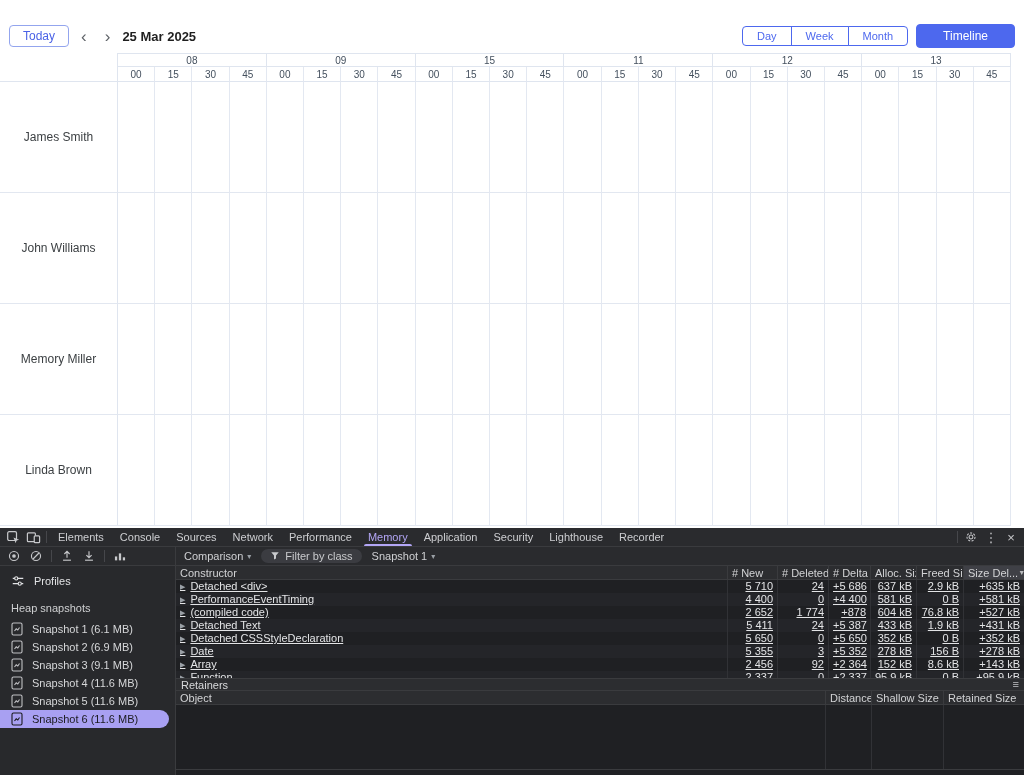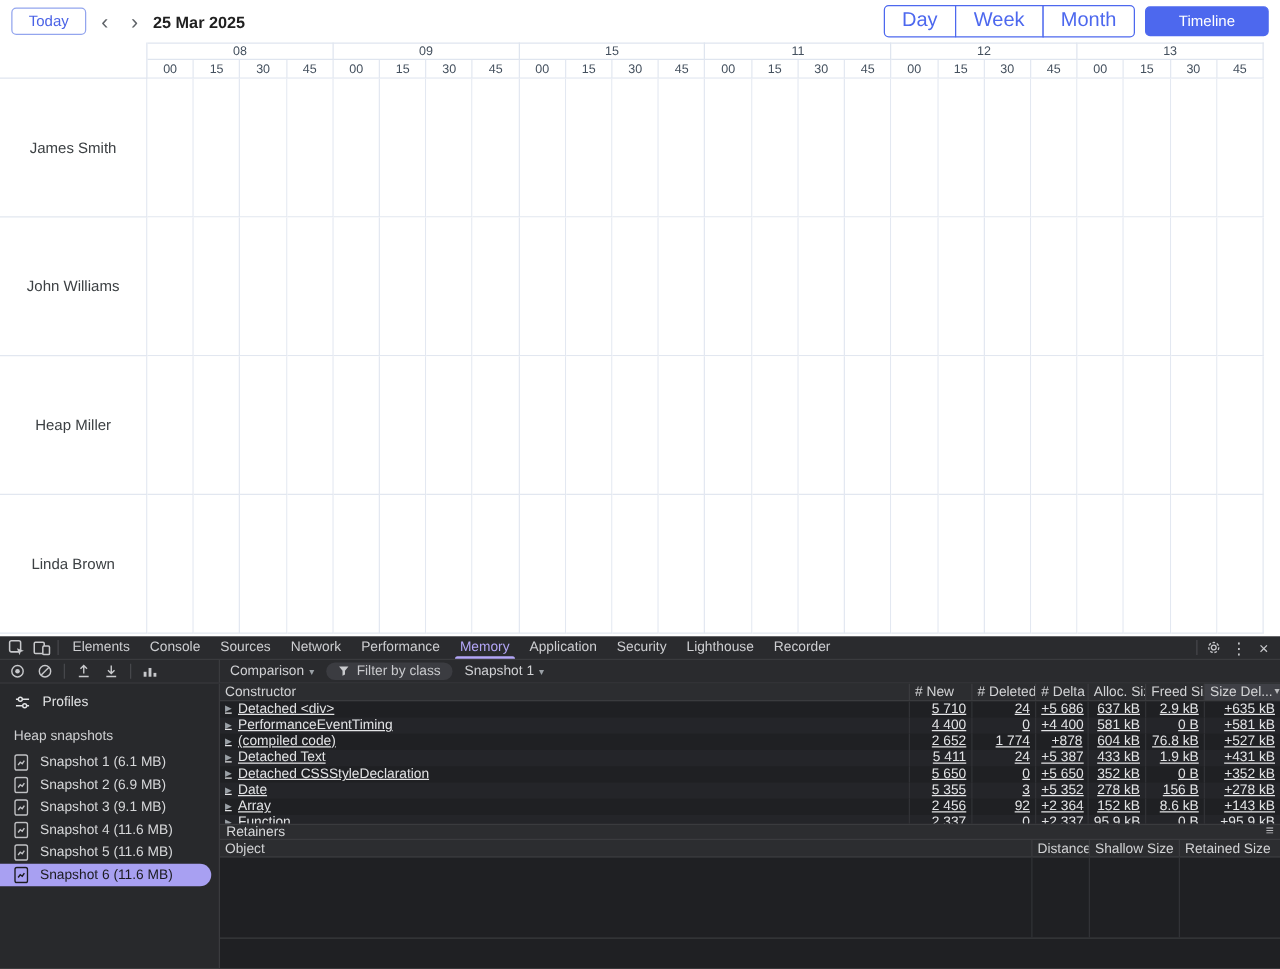--- a/index.html
+++ b/index.html
@@ -1,28 +1,28 @@
 <!DOCTYPE html>
 <html><head>
 <meta charset="utf-8">
 <style>
   * { margin:0; padding:0; box-sizing:border-box; }
   html,body { width:1024px; height:775px; overflow:hidden; background:#fff;
     font-family:"Liberation Sans", sans-serif; }
 
   
-  .scheduler { height:509px; background:#fff; position:relative; }
+  .scheduler { height:509px; background:#fff; position:relative;margin-top:19px; }
   .sch-toolbar { height:34px; display:flex; align-items:center; padding:0 9px; }
   .btn-today { border:1px solid #93a5ee; color:#4a62e6; background:#fff; border-radius:4px;
     font-size:12px; padding:3px 13px; cursor:pointer; }
   .nav-chevron { color:#5f6368; font-size:17px; line-height:1; padding:0 6px; cursor:pointer; margin-left:6px;}
   .sch-date { font-size:13px; font-weight:700; color:#1f1f1f; margin-left:6px; }
   .flex1 { flex:1; }
   .vgroup { display:flex; }
-  .vbtn { border:1px solid #4d68ee; color:#4d68ee; background:#fff; font-size:16px;
+  .vbtn { border:1px solid #4d68ee; color:#4d68ee; background:#fff; font-size:11px;
     padding:3px 14px; margin-left:-1px; cursor:pointer; }
   .vbtn:first-child { border-radius:4px 0 0 4px; margin-left:0; }
   .vbtn:last-child { border-radius:0 4px 4px 0; }
   .btn-timeline { background:#4d68ee; color:#fff; border:1px solid #4d68ee; border-radius:4px;
     font-size:12px; padding:4px 26px; margin-left:8px; cursor:pointer; }
 
   .sch-grid { width:1011px; }
   .row-hours { display:grid; grid-template-columns:118px repeat(6,1fr); height:14px; }
   .row-hours .corner { border-right:1px solid #dfe5ef; }
   .hour-cell { border-right:1px solid #dfe5ef; border-top:1px solid #dfe5ef; border-bottom:1px solid #dfe5ef;
@@ -204,21 +204,21 @@
           <div class="sch-cell"></div>
           <div class="sch-cell"></div>
           <div class="sch-cell"></div>
           <div class="sch-cell"></div>
           <div class="sch-cell"></div>
           <div class="sch-cell"></div>
           <div class="sch-cell"></div>
           <div class="sch-cell"></div>
         </div>
         <div class="sch-row">
-          <div class="sch-name">Heap Miller</div>
+          <div class="sch-name">Memory Miller</div>
           <div class="sch-cell"></div>
           <div class="sch-cell"></div>
           <div class="sch-cell"></div>
           <div class="sch-cell"></div>
           <div class="sch-cell"></div>
           <div class="sch-cell"></div>
           <div class="sch-cell"></div>
           <div class="sch-cell"></div>
           <div class="sch-cell"></div>
           <div class="sch-cell"></div>

